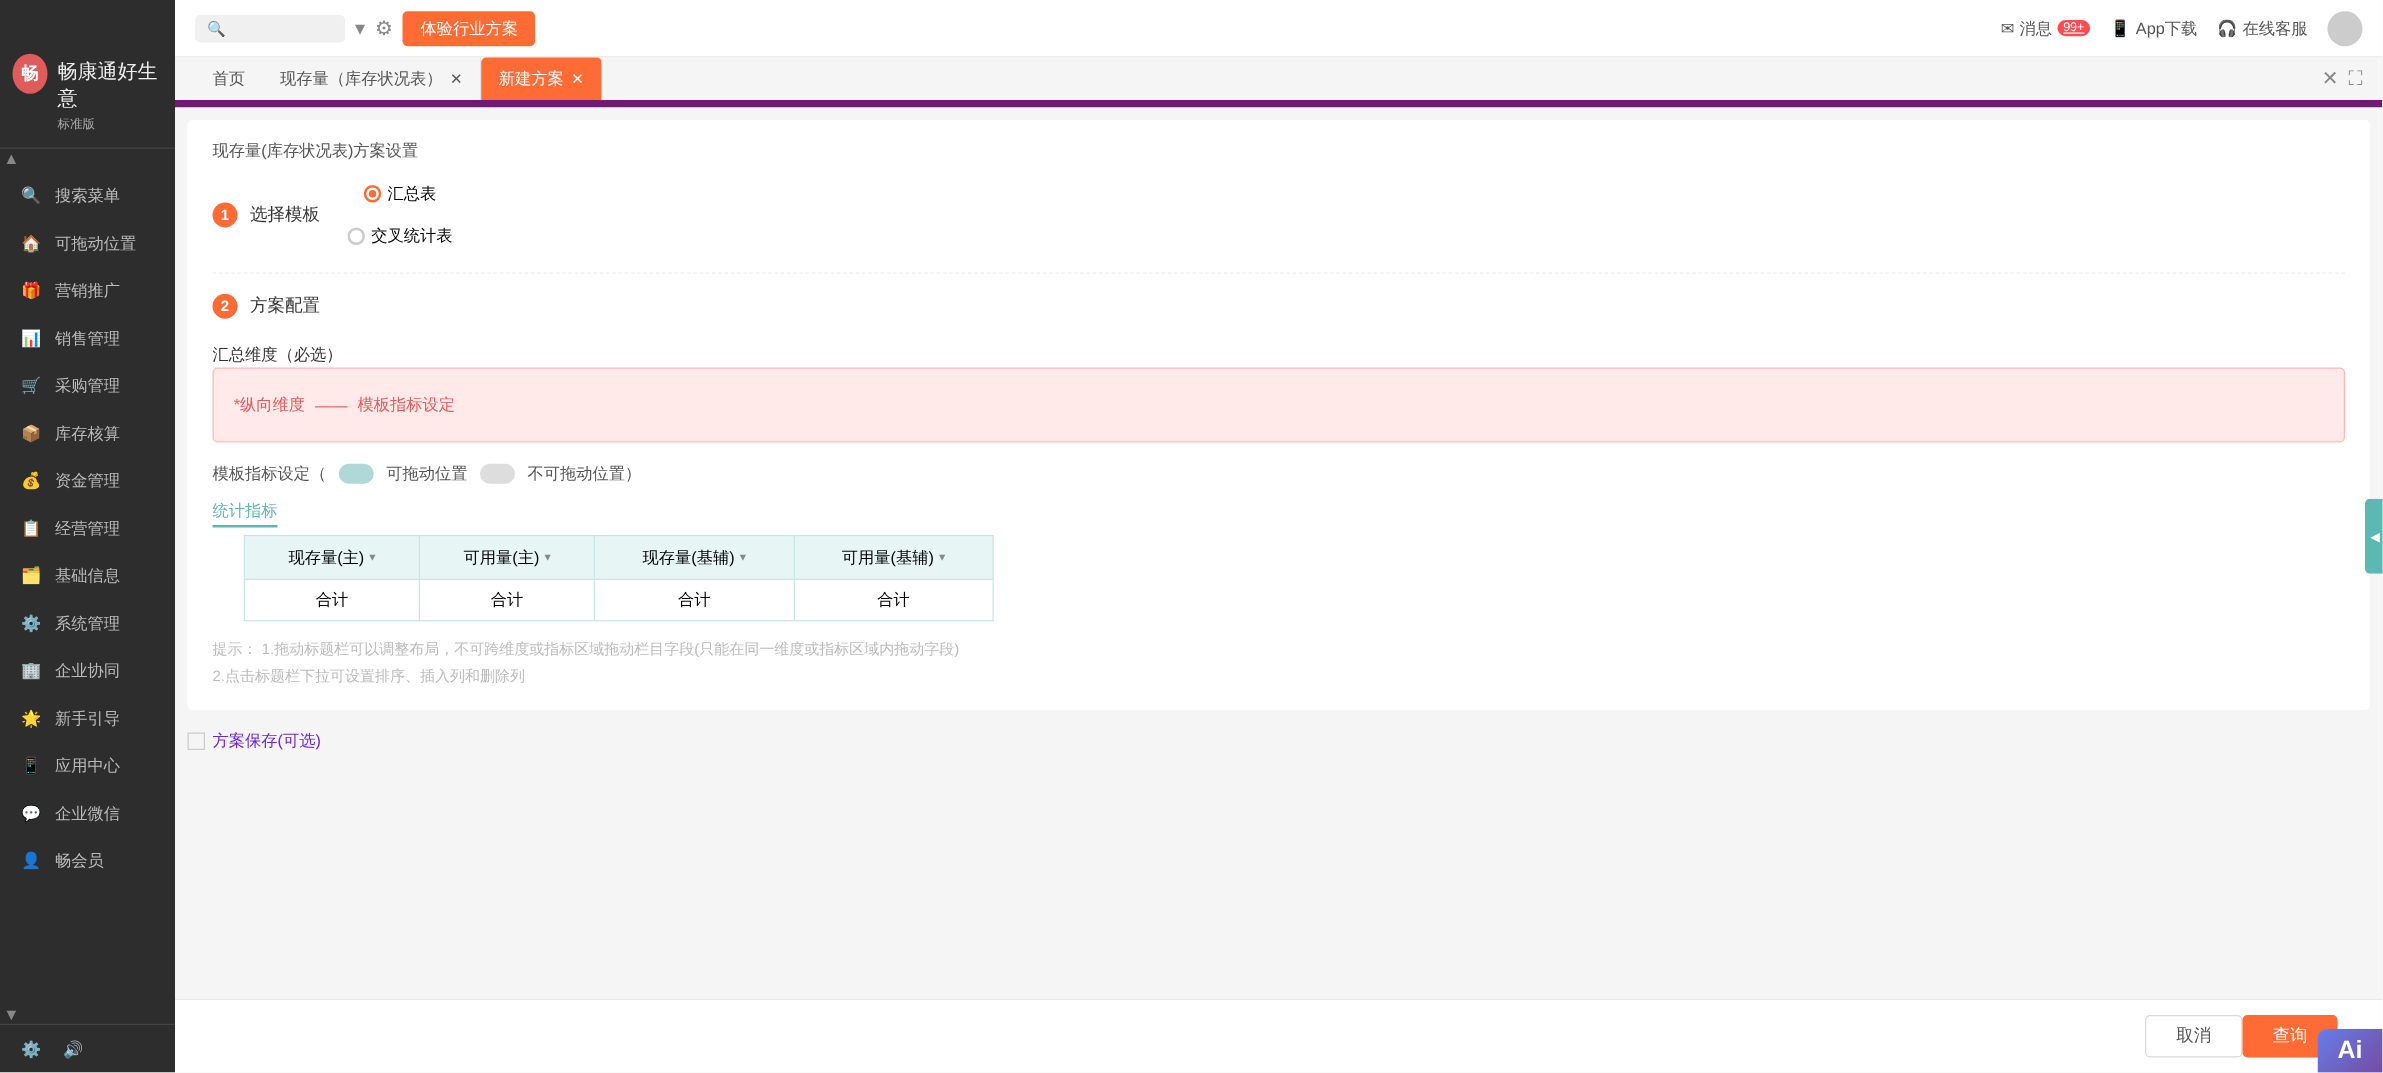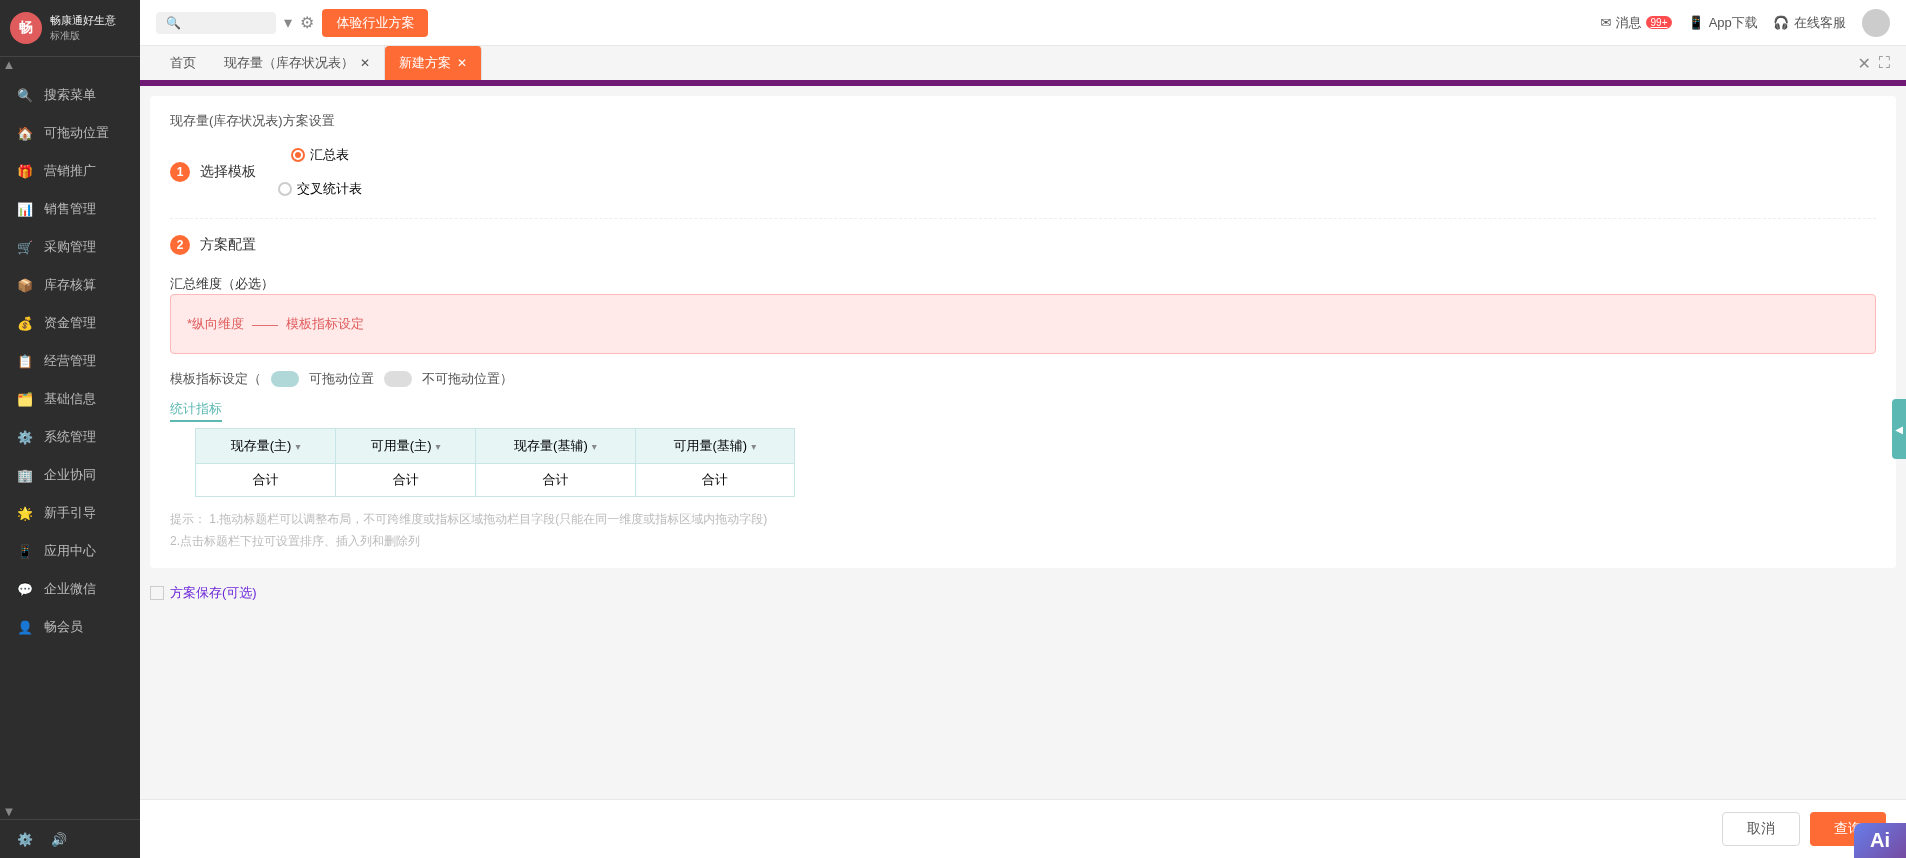--- a/index.html
+++ b/index.html
@@ -22,21 +22,21 @@
       align-items: center;
       gap: 8px;
     }
     .sidebar-logo-icon {
       width: 32px; height: 32px;
       background: #e05c5c;
       border-radius: 50%;
       display: flex; align-items: center; justify-content: center;
       color: white; font-weight: bold; font-size: 14px;
     }
-    .sidebar-logo-text { font-size: 11px; color: #eee; line-height: 1.4; }
+    .sidebar-logo-text { font-size: 16px; color: #eee; line-height: 1.4; margin-top: 35px; }
     .sidebar-logo-tag { font-size: 10px; color: #aaa; }
     .sidebar-nav { flex: 1; overflow-y: auto; padding: 4px 0; }
     .sidebar-item {
       display: flex; align-items: center; gap: 10px;
       padding: 10px 16px;
       cursor: pointer; color: #bbb;
       font-size: 13px;
     }
     .sidebar-item-icon { width: 18px; height: 18px; flex-shrink: 0; display: flex; align-items: center; justify-content: center; }
     .sidebar-footer {
@@ -206,22 +206,21 @@
       width: 14px; height: 14px; border: 1px solid #ccc;
       display: inline-block; cursor: pointer;
     }
 
     
     .footer-bar {
       background: #fff;
       border-top: 1px solid #e8e8e8;
       display: flex;
       justify-content: flex-end;
-      padding: 12px 20px;
-      gap: 10px;
+      padding: 12px 36px;
       flex-shrink: 0;
     }
     .btn-cancel {
       background: #fff; border: 1px solid #d9d9d9;
       color: #555; border-radius: 4px;
       padding: 7px 24px; font-size: 14px;
       cursor: pointer;
     }
     .btn-query {
       background: #ff6b35; border: none;

